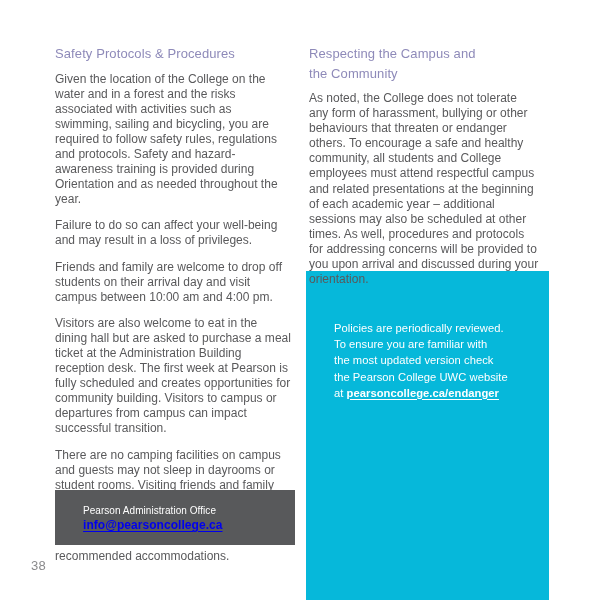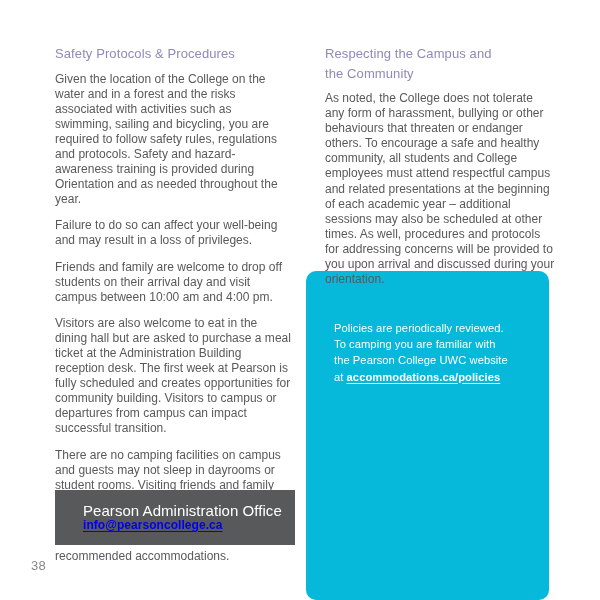--- a/index.html
+++ b/index.html
@@ -21,21 +21,20 @@
   }
 
   
   .cyan-panel {
     position: absolute;
     left: 306px;
     top: 271px;
     width: 243px;
     height: 329px;
     background: #06b8da;
-    border-radius: 10px;
   }
   .cyan-text {
     position: absolute;
     left: 28px;
     top: 49px;
     width: 205px;
     color: #ffffff;
     font-size: 11.2px;
     line-height: 16.2px;
     letter-spacing: 0.05px;
@@ -47,21 +46,21 @@
     text-underline-offset: 1.5px;
     color: #ffffff;
   }
 
   
   .col {
     position: absolute;
     top: 44px;
   }
   .col-left  { left: 55px; width: 236px; }
-  .col-right { left: 309px; width: 230px; margin-left: 16px; }
+  .col-right { left: 309px; width: 230px; }
 
   h2.heading {
     margin: 0 0 8px 0;
     font-size: 13px;
     font-weight: normal;
     line-height: 19.5px;
     color: #8e8ab9;
     letter-spacing: 0.1px;
   }
   h2.heading.second {
@@ -86,21 +85,21 @@
     background: #58595b;
   }
   .contact-inner {
     position: absolute;
     left: 28px;
     top: 13px;
     color: #ffffff;
   }
   .contact-name {
     display: block;
-    font-size: 15px;
+    font-size: 10px;
     line-height: 15px;
     letter-spacing: 0.05px;
   }
   .contact-email {
     display: block;
     font-size: 12px;
     line-height: 15px;
     font-weight: bold;
     text-decoration: underline;
     text-underline-offset: 1.5px;
@@ -118,23 +117,24 @@
   }
 </style>
 </head>
 <body>
 
 <div id="page">
 
   <div class="cyan-panel">
     <div class="cyan-text">
       <span class="line">Policies are periodically reviewed.</span>
-      <span class="line">To camping you are familiar with</span>
+      <span class="line">To ensure you are familiar with</span>
+      <span class="line">the most updated version check</span>
       <span class="line">the Pearson College UWC website</span>
-      <span class="line"><span>at </span><a class="cyan-link" href="#">accommodations.ca/policies</a></span>
+      <span class="line"><span>at </span><a class="cyan-link" href="#">pearsoncollege.ca/endanger</a></span>
     </div>
   </div>
 
   <div class="col col-left">
     <h2 class="heading">Safety Protocols &amp; Procedures</h2>
     <p class="body">Given the location of the College on the water and in a forest and the risks associated with activities such as swimming, sailing and bicycling, you are required to follow safety rules, regulations and protocols. Safety and hazard-awareness training is provided during Orientation and as needed throughout the year.</p>
     <p class="body">Failure to do so can affect your well-being and may result in a loss of privileges.</p>
 
     <p class="body">Friends and family are welcome to drop off students on their arrival day and visit campus between 10:00 am and 4:00 pm.</p>
     <p class="body">Visitors are also welcome to eat in the dining hall but are asked to purchase a meal ticket at the Administration Building reception desk. The first week at Pearson is fully scheduled and creates opportunities for community building. Visitors to campus or departures from campus can impact successful transition.</p>

